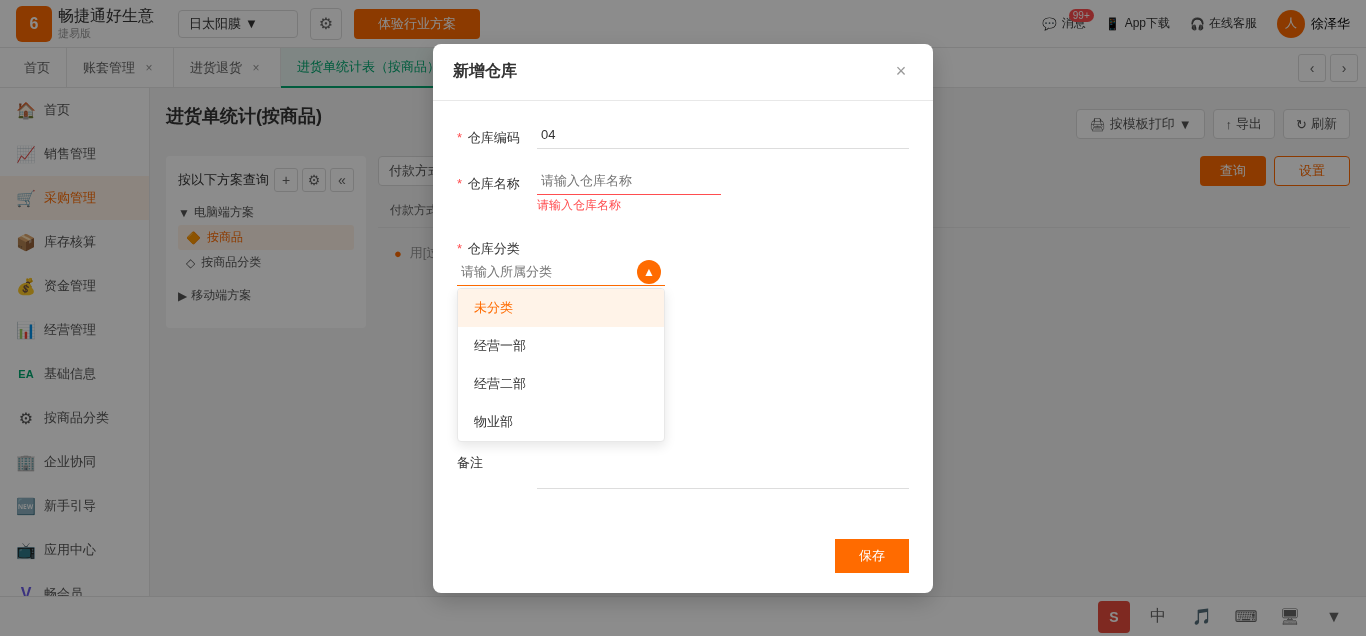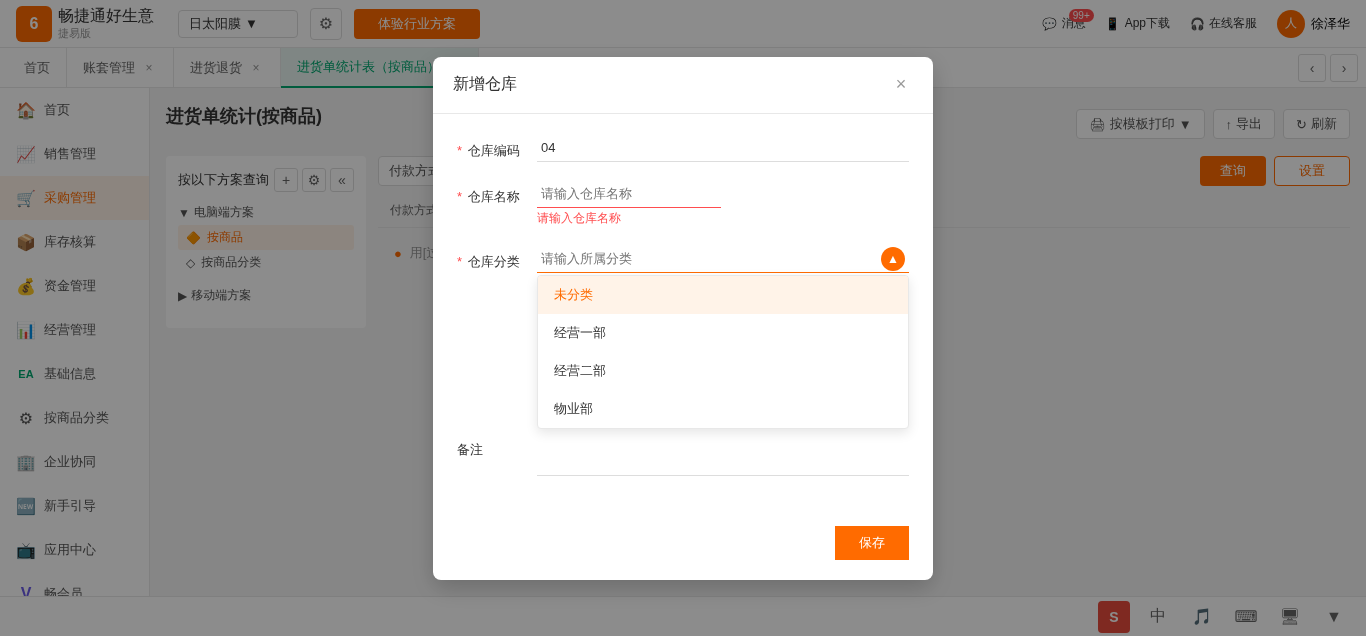--- a/index.html
+++ b/index.html
@@ -245,21 +245,21 @@
       overflow: visible;
       box-shadow: 0 8px 24px rgba(0,0,0,0.2);
       position: relative;
       z-index: 101;
     }
     .modal-header {
       display: flex; align-items: center; justify-content: space-between;
       padding: 16px 20px;
       border-bottom: 1px solid #e8e8e8;
     }
-    .modal-title { font-size: 16px; font-weight: normal; color: #333; }
+    .modal-title { font-size: 16px; font-weight: bold; color: #333; }
     .modal-close {
       width: 24px; height: 24px;
       display: flex; align-items: center; justify-content: center;
       cursor: pointer; color: #999; font-size: 18px;
       border-radius: 50%;
     }
     .modal-body {
       padding: 20px 24px;
     }
     .form-row {
@@ -633,21 +633,21 @@
           </div>
           <div class="form-input-wrap">
             <input class="form-input error" type="text" placeholder="请输入仓库名称" style="">
           </div>
         </div>
         <div style="margin-left:80px;margin-top:2px;">
           <span class="error-msg" style="position:static;">请输入仓库名称</span>
         </div>
       </div>
 
-      <div class="form-row" style="margin-bottom:0;">
+      <div class="form-row" style="margin-bottom:0;flex-direction:column;">
         <div class="form-label">
           <span class="required-star">*</span>
           <span>仓库分类</span>
         </div>
         <div class="custom-select-wrap">
           <input class="custom-select-input active" type="text" placeholder="请输入所属分类" style="">
           <div class="select-arrow-btn">▲</div>
           
           <div class="dropdown-list">
             <div class="dropdown-item selected">未分类</div>

